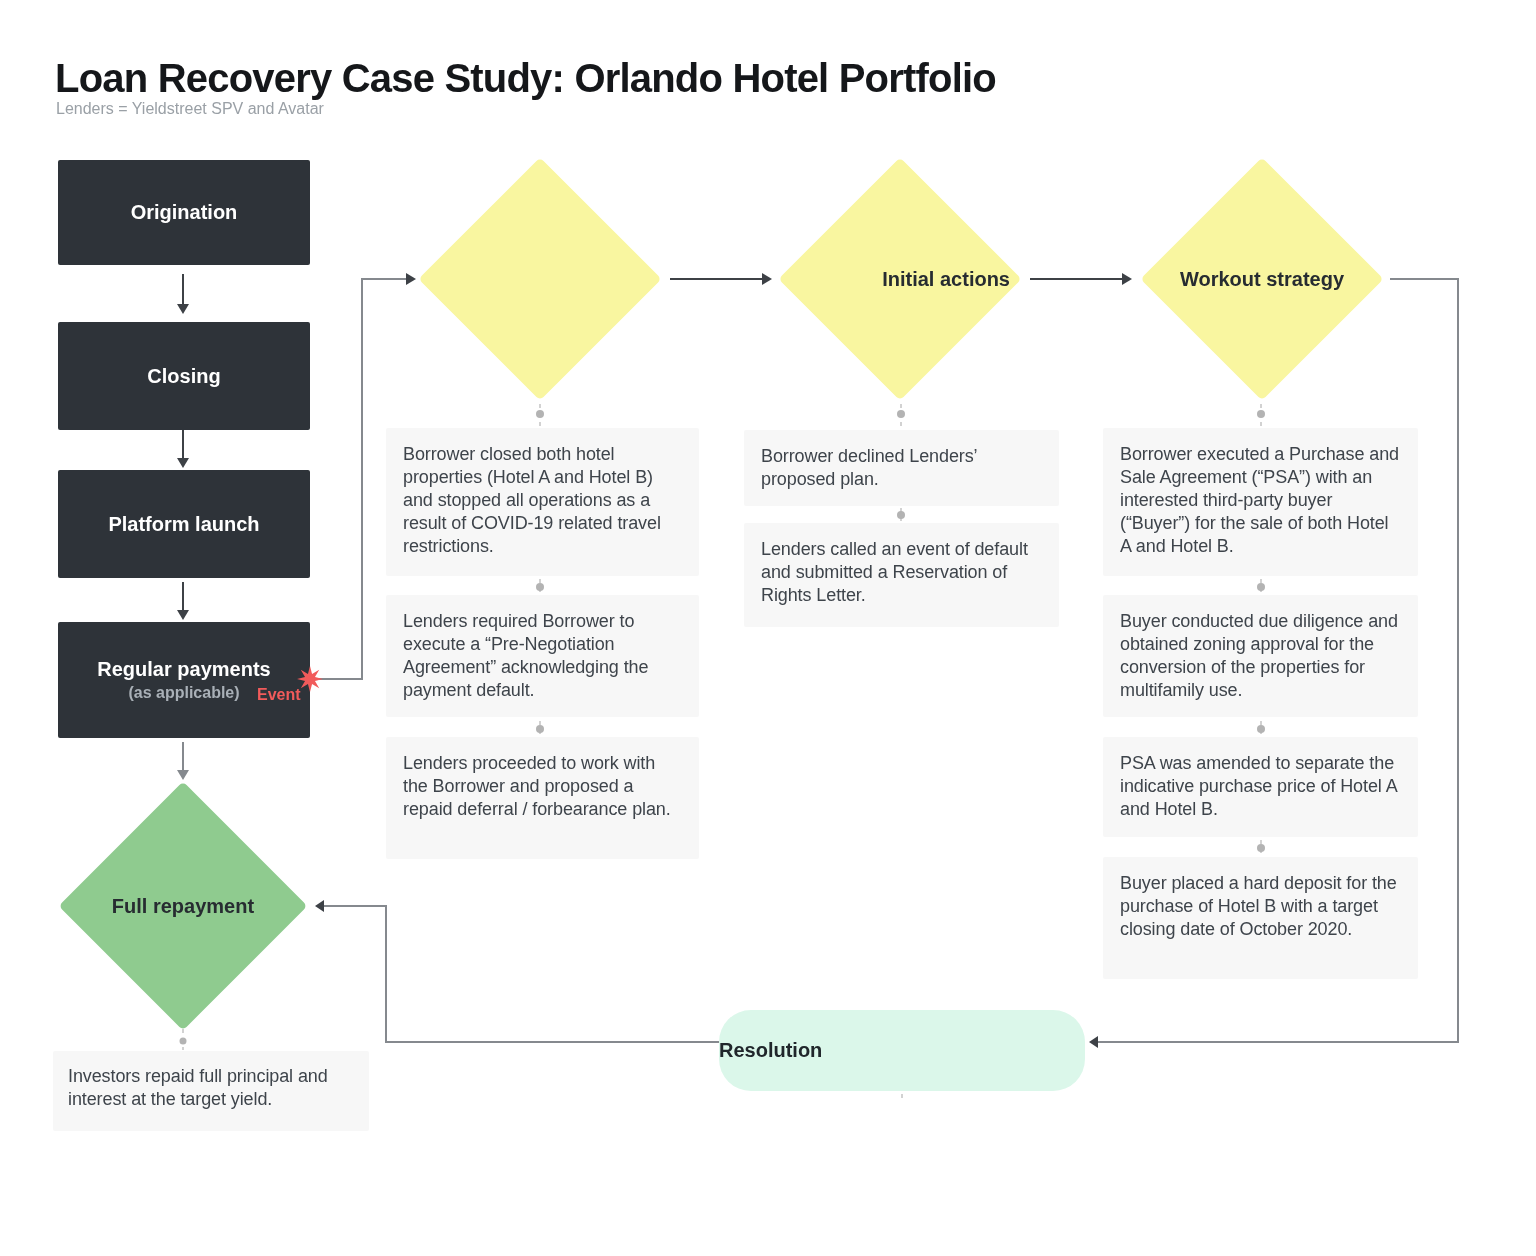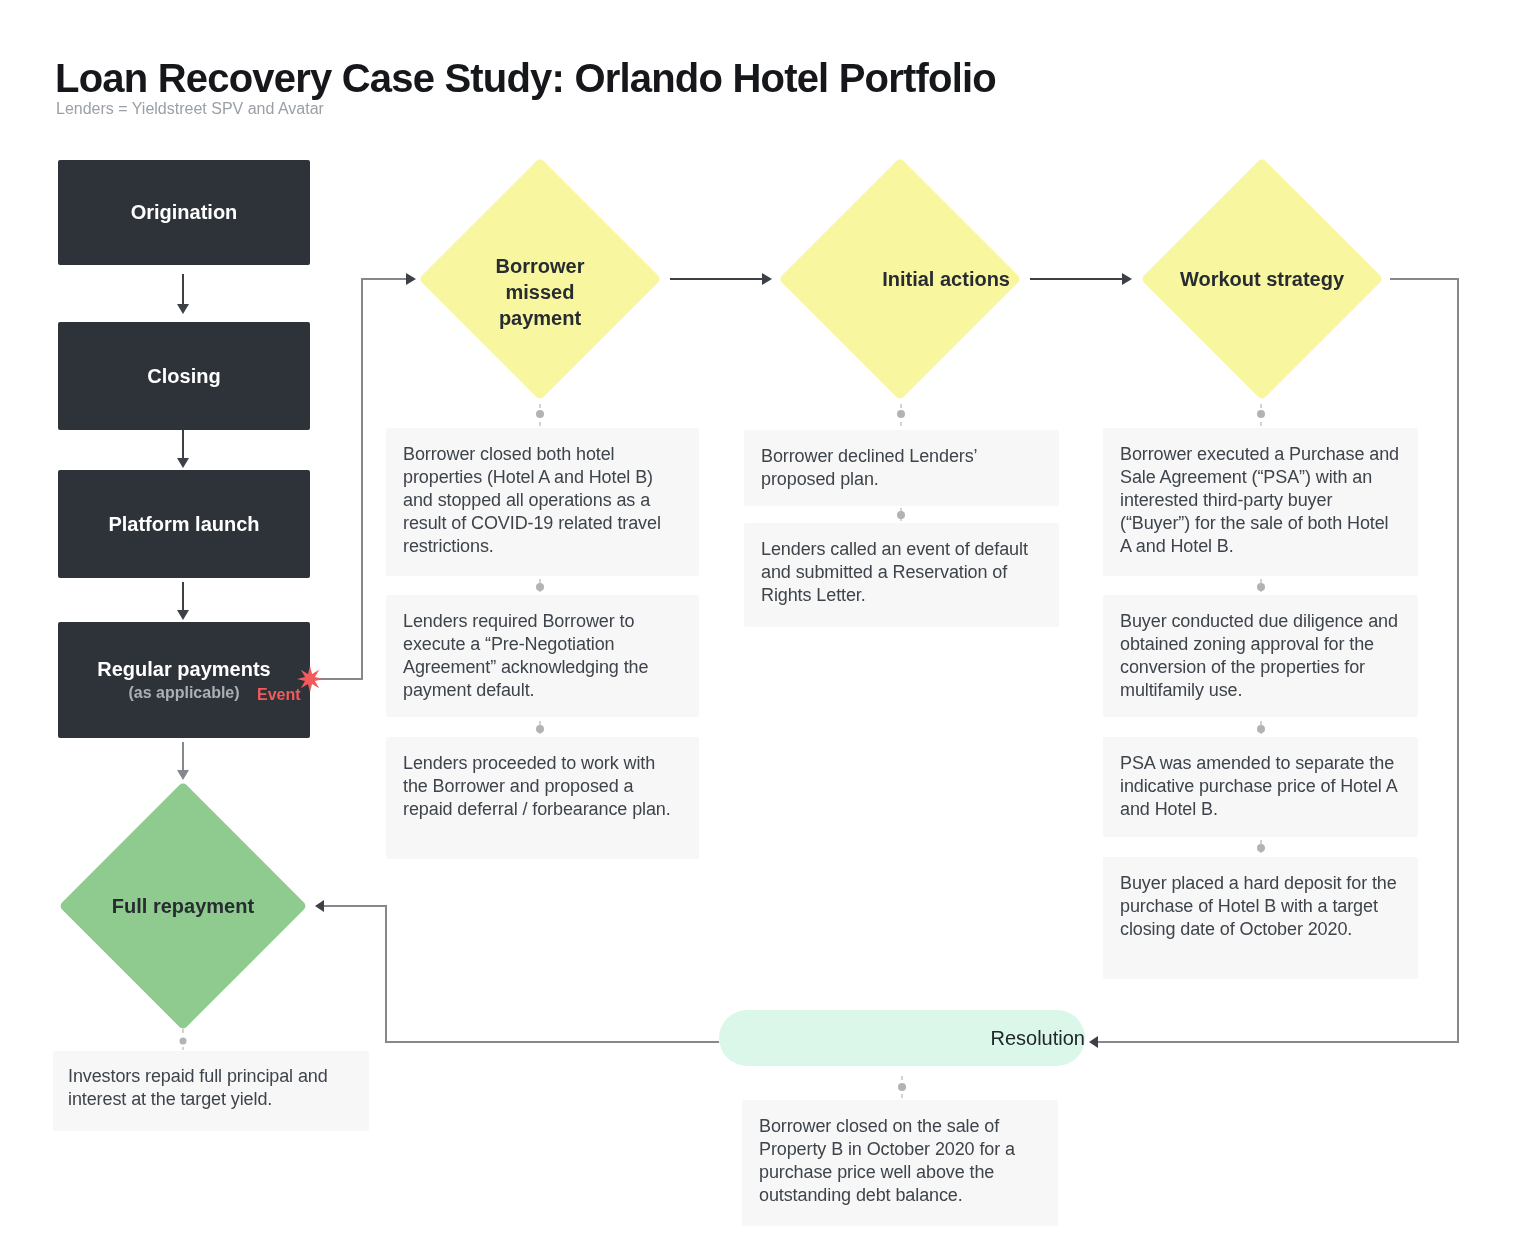--- a/index.html
+++ b/index.html
@@ -28,23 +28,23 @@
   .diamond{position:absolute;width:172px;height:172px;transform:rotate(45deg);border-radius:5px;}
   .diamond.yellow{background:var(--diamond-yellow,#f9f6a0);}
   .diamond.green{width:176px;height:176px;background:var(--diamond-green,#8fcb8f);}
   .dlabel{position:absolute;text-align:center;font-weight:700;font-size:20px;
           color:var(--diamond-text,#272c31);line-height:1.3;white-space:pre-line;}
 
   .note{position:absolute;background:var(--note-bg,#f7f7f7);border-radius:2px;
         padding:15px 17px;font-size:18px;line-height:23px;color:var(--note-text,#3e444b);
         letter-spacing:-0.1px;box-sizing:border-box;}
 
-  .pill{position:absolute;left:719px;top:1010px;width:366px;height:56px;border-radius:32px;
-        background:var(--pill-mint,#dbf7ea);display:flex;align-items:center;justify-content:flex-end;
-        font-weight:400;font-size:20px;color:#20262b;}
+  .pill{position:absolute;left:719px;top:1010px;width:366px;height:81px;border-radius:32px;
+        background:var(--pill-mint,#dbf7ea);display:flex;align-items:center;justify-content:flex-start;
+        font-weight:700;font-size:20px;color:#20262b;}
 
   .event-tag{position:absolute;left:257px;top:686px;font-size:16px;font-weight:700;
              color:var(--event-red,#f15b5b);}
   .event-star{position:absolute;left:297px;top:666px;}
 </style>
 </head>
 <body>
 
 <div class="canvas">
 
@@ -153,22 +153,20 @@
     <span>Regular payments</span>
     <span class="sub">(as applicable)</span>
   </div>
 
   <svg class="event-star" width="26" height="26" viewBox="0 0 24 24">
     <polygon fill="#f15b5b" points="24,12 16.6,13.9 20.5,20.5 13.9,16.6 12,24 10.1,16.6 3.5,20.5 7.4,13.9 0,12 7.4,10.1 3.5,3.5 10.1,7.4 12,0 13.9,7.4 20.5,3.5 16.6,10.1"></polygon>
   </svg>
   <div class="event-tag">Event</div>
 
   <div class="diamond yellow" style="left:454px;top:193px;"></div>
-  <div class="dlabel" style="left:464px;top:253px;width:152px;">Borrower
-missed payment</div>
 
   <div class="diamond yellow" style="left:814px;top:193px;"></div>
   <div class="dlabel" style="left:790px;top:266px;width:220px;text-align:right;">Initial actions</div>
 
   <div class="diamond yellow" style="left:1176px;top:193px;"></div>
   <div class="dlabel" style="left:1152px;top:266px;width:220px;">Workout strategy</div>
 
   <div class="diamond green" style="left:95px;top:818px;"></div>
   <div class="dlabel" style="left:73px;top:893px;width:220px;">Full repayment</div>
 
@@ -182,15 +180,14 @@
   <div class="note" style="left:1103px;top:428px;width:315px;min-height:148px;">Borrower executed a Purchase and Sale Agreement (“PSA”) with an interested third-party buyer (“Buyer”) for the sale of both Hotel A and Hotel B.</div>
   <div class="note" style="left:1103px;top:595px;width:315px;min-height:122px;">Buyer conducted due diligence and obtained zoning approval for the conversion of the properties for multifamily use.</div>
   <div class="note" style="left:1103px;top:737px;width:315px;min-height:100px;">PSA was amended to separate the indicative purchase price of Hotel A and Hotel B.</div>
   <div class="note" style="left:1103px;top:857px;width:315px;min-height:122px;">Buyer placed a hard deposit for the purchase of Hotel B with a target closing date of October 2020.</div>
 
   <div class="note" style="left:53px;top:1051px;width:316px;min-height:80px;padding:14px 15px;">Investors repaid full principal and interest at the target yield.</div>
 
   <div class="pill">
     <span>Resolution</span>
   </div>
-  <div class="note" style="left:742px;top:1100px;width:316px;min-height:126px;">Borrower closed on the sale of Property B in October 2020 for a purchase price well above the outstanding debt balance.</div>
 
 </div>
 
 </body></html>

